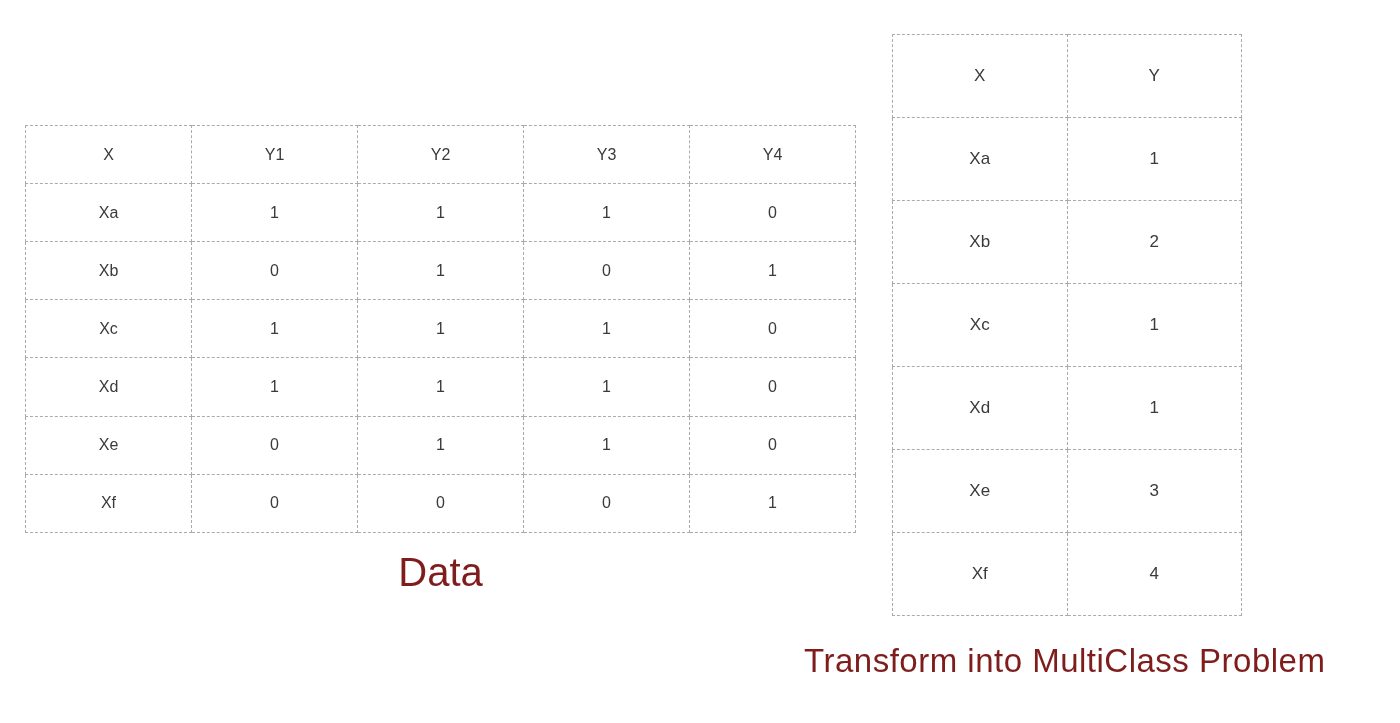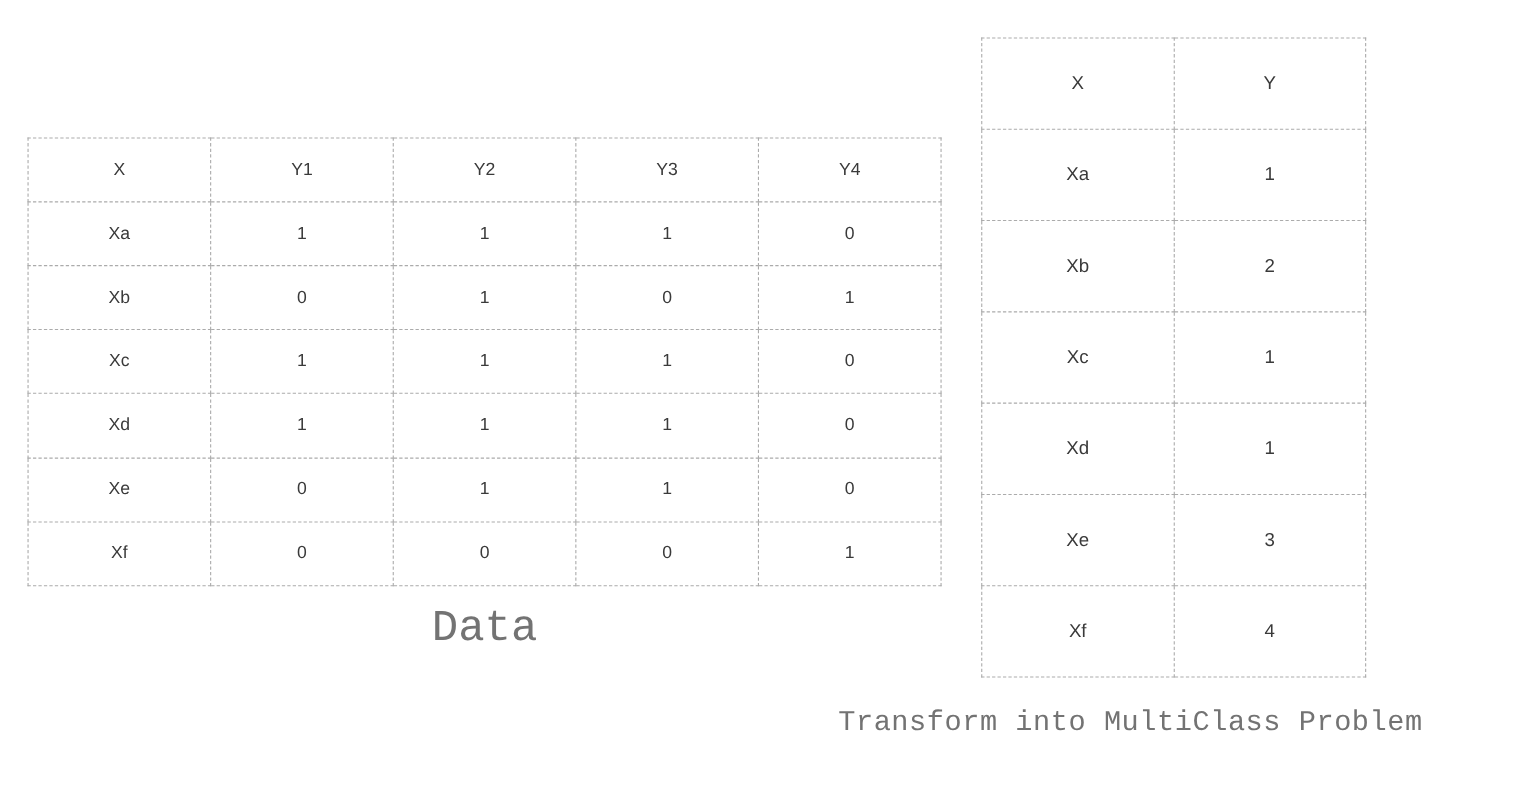--- a/index.html
+++ b/index.html
@@ -41,35 +41,35 @@
   #multiclass-table {
     left: 892px;
     top: 34px;
     width: 350px;
     height: 582px;
     font-size: 17px;
   }
   #multiclass-table tr { height: 83px; }
   .caption {
     position: absolute;
-    color: #737373;
-    font-family: Liberation Mono, monospace;
+    color: #7f1d1d;
+    font-family: Liberation Sans, sans-serif;
     white-space: nowrap;
   }
   #data-caption {
     left: 25px;
     top: 550px;
     width: 831px;
     text-align: center;
     font-size: 40px;
   }
   #multiclass-caption {
-    left: 762px;
+    left: 804px;
     top: 642px;
-    font-size: 26px;
+    font-size: 33px;
     letter-spacing: 0.5px;
   }
 </style>
 </head>
 <body>
 
 <div class="canvas">
 
   <table class="dashed" id="data-table">
     <colgroup>

